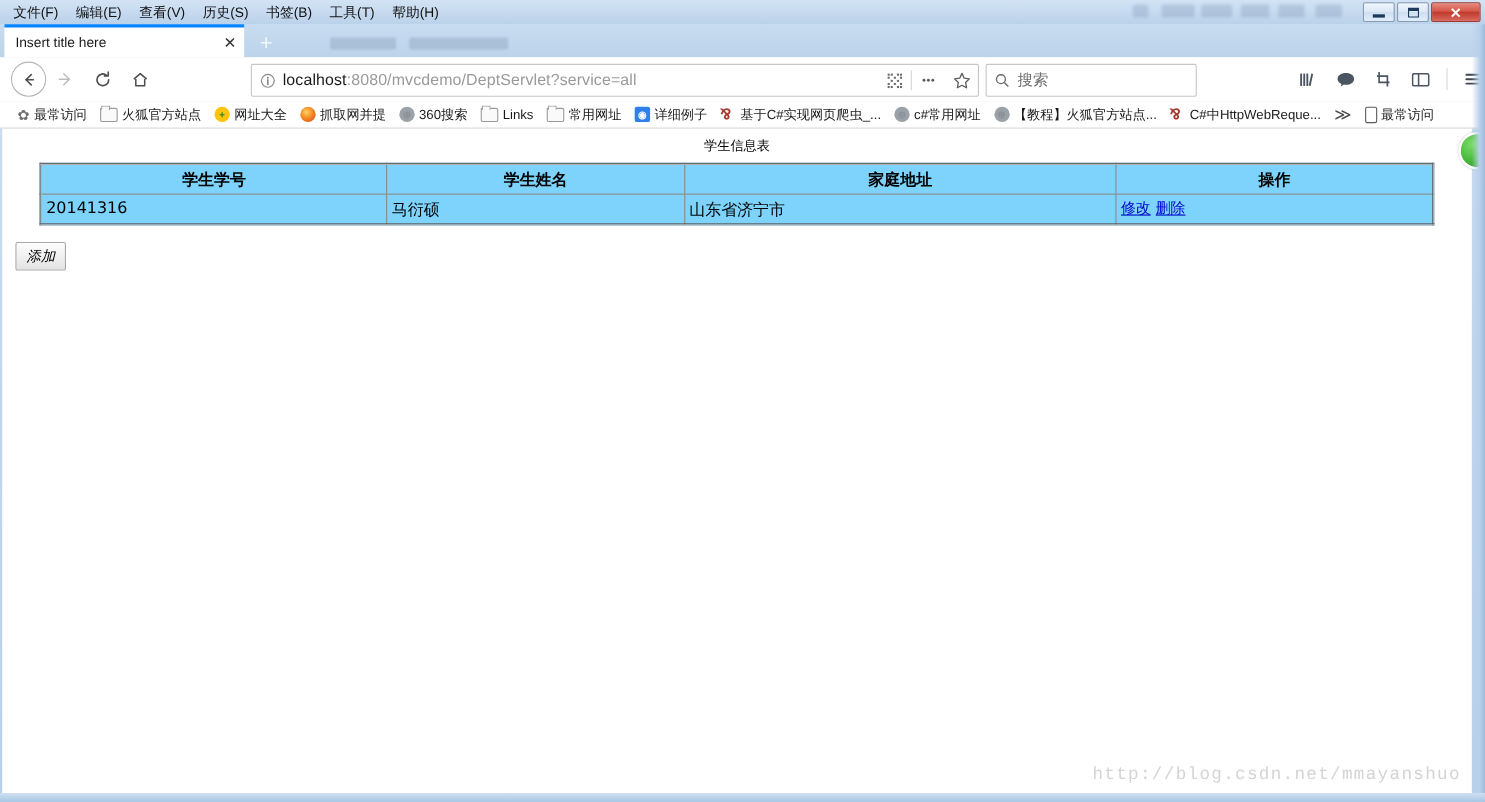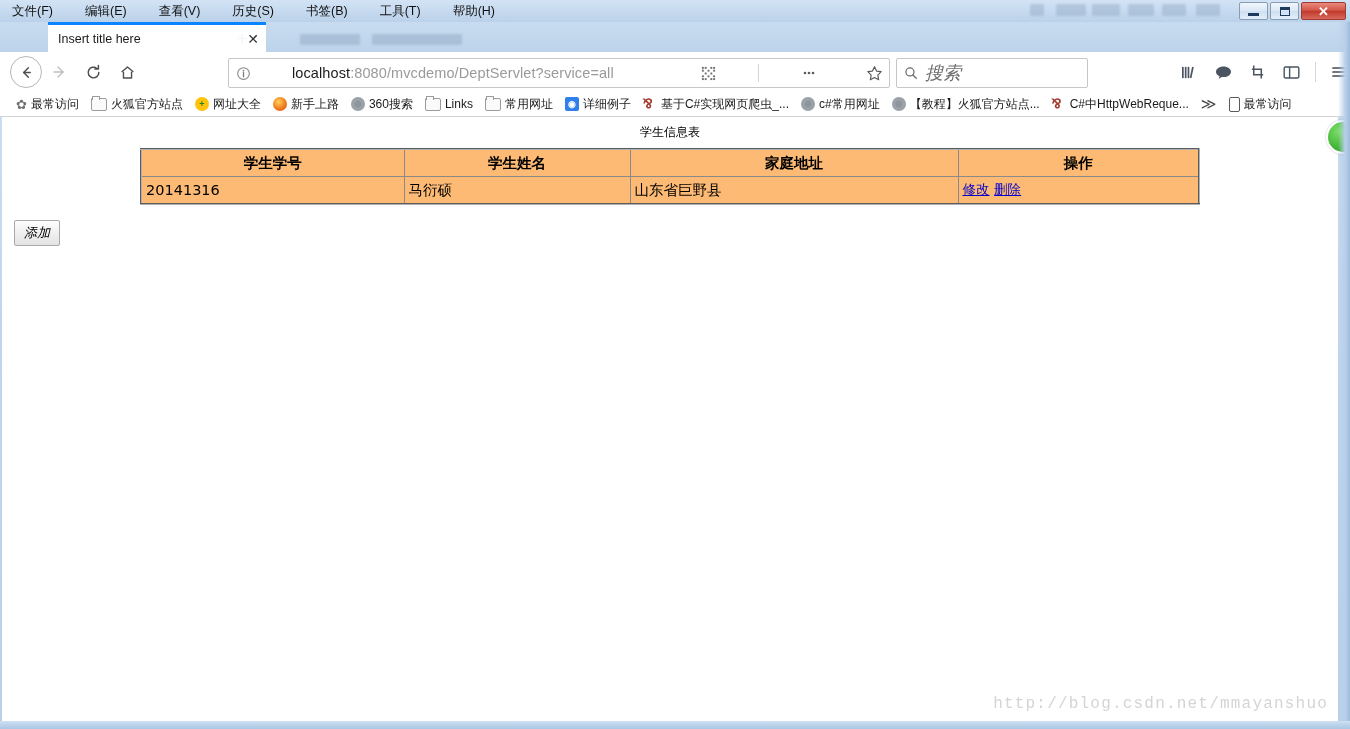--- a/index.html
+++ b/index.html
@@ -18,21 +18,21 @@
     overflow: hidden;
   }
 
   
   .titlebar {
     position: absolute; left: 0; top: 0; width: 1350px; height: 22px;
     background: linear-gradient(to bottom, #d3e3f5 0%, #c4d8ee 60%, #bad2ea 100%);
   }
   .menubar {
     position: absolute; left: 4px; top: 2px; height: 18px;
-    display: flex; align-items: center; gap: 16px;
+    display: flex; align-items: center; gap: 0px;
     font-size: 12.5px; color: #111;
   }
   .menu-item {
     padding: 1px 8px 2px 8px;
     white-space: nowrap;
     line-height: 16px;
   }
 
   .win-ghost {
     position: absolute; top: 4px; height: 12px;
@@ -67,21 +67,21 @@
   .tabstrip {
     position: absolute; left: 0; top: 22px; width: 1350px; height: 30px;
     background: linear-gradient(to bottom, #c8dcf0 0%, #bcd3ea 100%);
   }
   .tab {
     position: absolute; left: 4px; top: 0px;
     width: 218px; height: 30px;
     background: #ffffff;
     border-top: 3px solid #0a84ff;
     box-sizing: border-box;
-    display: flex; align-items: center; margin-left: 44px;
+    display: flex; align-items: center;
   }
   .tab-title {
     flex: 1;
     font-size: 12.5px; color: #1a1a1a;
     padding-left: 10px;
     white-space: nowrap; overflow: hidden; text-overflow: ellipsis;
   }
   .tab-close {
     width: 26px; text-align: center;
     font-size: 14px; color: #333;
@@ -115,21 +115,21 @@
     width: 30px; height: 30px; margin-left: 10px;
     border: 1.4px solid #b6b6b6; border-radius: 50%;
   }
   .navbtn svg { display: block; }
 
   .urlwrap {
     position: absolute; left: 228px; top: 58px;
     width: 660px; height: 28px;
     border: 1px solid #c6c6c6; border-radius: 2px;
     background: #fff;
-    display: flex; align-items: center; gap: 35px;
+    display: flex; align-items: center;
   }
   .info-icon {
     width: 28px; display: flex; justify-content: center; align-items: center;
     color: #737373;
   }
   .urltext {
     flex: 1;
     font-size: 14.5px; color: #9a9a9a;
     white-space: nowrap; overflow: hidden;
     letter-spacing: 0.1px;
@@ -142,21 +142,21 @@
   .url-sep { width:1px; height:18px; background:#d6d6d6; }
 
   .searchwrap {
     position: absolute; left: 896px; top: 58px;
     width: 190px; height: 28px;
     border: 1px solid #c6c6c6; border-radius: 2px;
     background: #fff;
     display: flex; align-items: center;
   }
   .search-ph {
-    font-size: 18px; color: #6d6d6d; font-style: italic;
+    font-size: 14px; color: #6d6d6d; 
   }
 
   .toolicons {
     position: absolute; left: 1175px; top: 58px;
     height: 28px; display: flex; align-items: center; gap: 6px;
   }
   .toolicon {
     width: 28px; height: 26px;
     display: flex; align-items: center; justify-content: center;
     color: #4a5561;
@@ -213,23 +213,23 @@
     text-align: center;
     font-size: 12px;
     color: #000;
     font-family: "DejaVu Sans", sans-serif;
     margin-top: 7px;
     margin-right: 0px;
   }
   table.stu {
     border-collapse: collapse;
     margin: 7px auto 0 auto;
-    width: 1060px;
+    width: 1268px;
     border: 2px outset #b0b0b0;
-    background: #fdba74;
+    background: #7dd3fc;
   }
   table.stu th, table.stu td {
     border: 1px solid #8a8a8a;
     font-size: 14.5px;
     font-family: "DejaVu Sans", "Liberation Serif", serif;
     color: #000;
     height: 24px;
     padding: 1px 4px;
   }
   table.stu th { text-align: center; font-weight: bold; }
@@ -448,21 +448,21 @@
     <div class="bm">
       <span class="folder-ico"></span>
       <span class="bm-label">火狐官方站点</span>
     </div>
     <div class="bm">
       <span class="circ-ico" style="background:#ffc40a;color:#2a7d28;">+</span>
       <span class="bm-label">网址大全</span>
     </div>
     <div class="bm">
       <span class="circ-ico" style="background:radial-gradient(circle at 40% 35%,#ffd25e 0%,#f28321 50%,#d5451b 100%);"></span>
-      <span class="bm-label">新手上路</span>
+      <span class="bm-label">抓取网并提</span>
     </div>
     <div class="bm">
       <span class="circ-ico globe-ico" style="background:#9aa1a8;">⊕</span>
       <span class="bm-label">360搜索</span>
     </div>
     <div class="bm">
       <span class="folder-ico"></span>
       <span class="bm-label">Links</span>
     </div>
     <div class="bm">
@@ -511,21 +511,21 @@
           <th>学生学号</th>
           <th>学生姓名</th>
           <th>家庭地址</th>
           <th>操作</th>
         </tr>
       </thead>
       <tbody>
         <tr>
           <td>20141316</td>
           <td>马衍硕</td>
-          <td>山东省巨野县</td>
+          <td>山东省济宁市</td>
           <td>
             <span class="op-link">修改</span>
             <span class="op-link">删除</span>
           </td>
         </tr>
       </tbody>
     </table>
 
     <button class="add-btn">添加</button>
 

